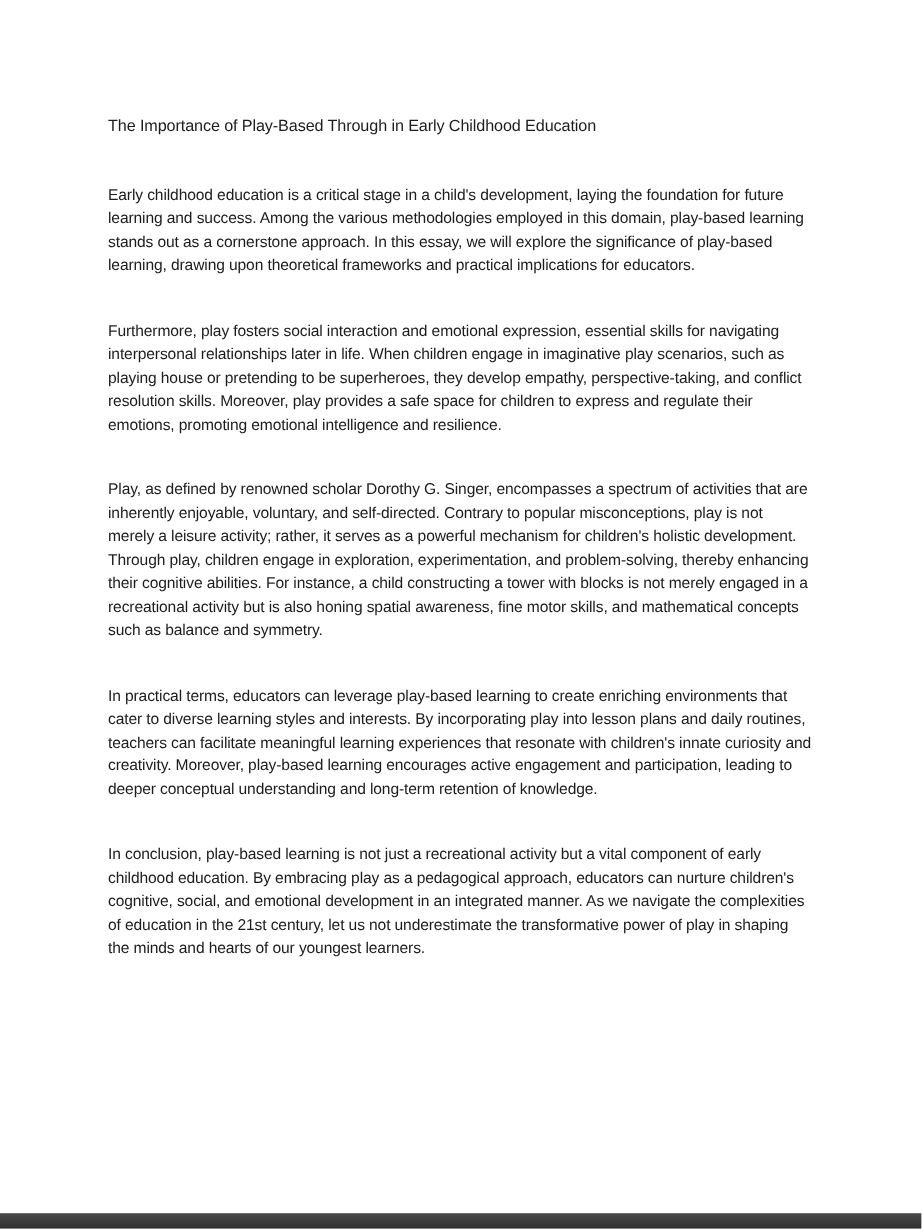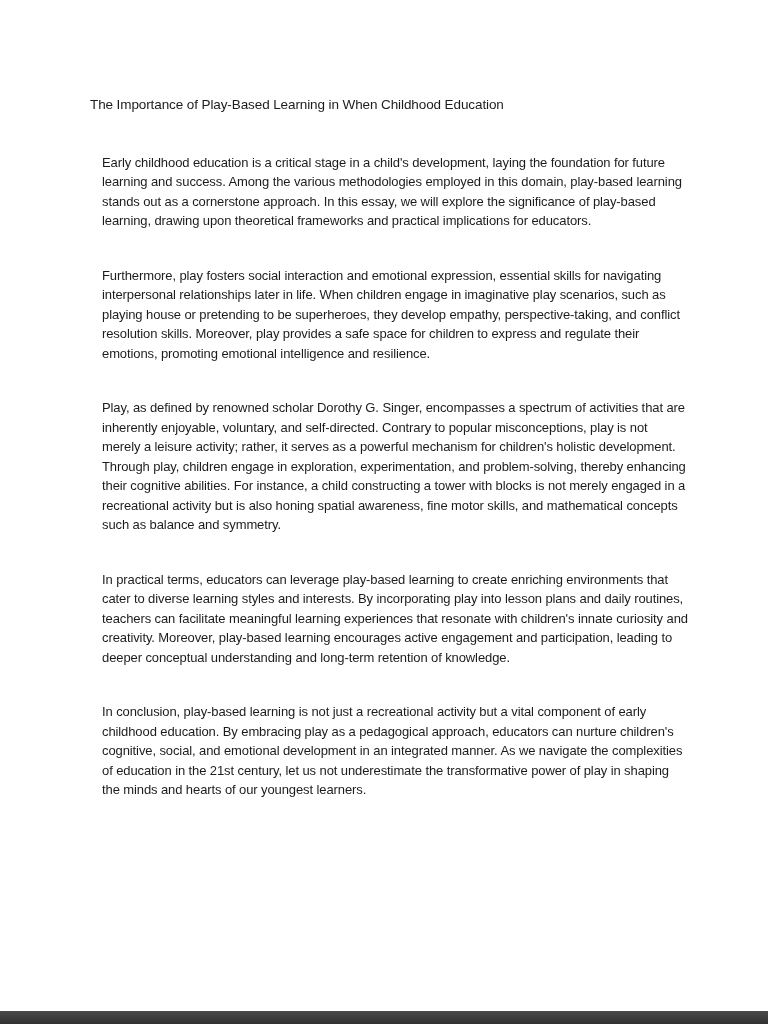--- a/index.html
+++ b/index.html
@@ -29,38 +29,38 @@
     font-weight: normal;
     line-height: 19.5px;
     letter-spacing: -0.1px;
     margin: 0 0 38px 0;
     white-space: pre;
   }
   .para {
     font-size: 13px;
     line-height: 19.5px;
     letter-spacing: -0.1px;
-    margin: 0 0 35px 12px;
+    margin: 0 0 35px 0;
     white-space: pre;
   }
   .viewer-bottom-bar {
     position: absolute;
     left: 0;
     bottom: 0;
     width: 768px;
     height: 13px;
     background: linear-gradient(#4a4a4a, #303030);
   }
 </style>
 </head>
 <body>
 
 <div class="viewport">
   <div class="doc-content">
-    <h1 class="doc-title">The Importance of Play-Based Learning in When Childhood Education</h1>
+    <h1 class="doc-title">The Importance of Play-Based Through in Early Childhood Education</h1>
     <p class="para">Early childhood education is a critical stage in a child's development, laying the foundation for future
 learning and success. Among the various methodologies employed in this domain, play-based learning
 stands out as a cornerstone approach. In this essay, we will explore the significance of play-based
 learning, drawing upon theoretical frameworks and practical implications for educators.</p>
     <p class="para">Furthermore, play fosters social interaction and emotional expression, essential skills for navigating
 interpersonal relationships later in life. When children engage in imaginative play scenarios, such as
 playing house or pretending to be superheroes, they develop empathy, perspective-taking, and conflict
 resolution skills. Moreover, play provides a safe space for children to express and regulate their
 emotions, promoting emotional intelligence and resilience.</p>
     <p class="para">Play, as defined by renowned scholar Dorothy G. Singer, encompasses a spectrum of activities that are

